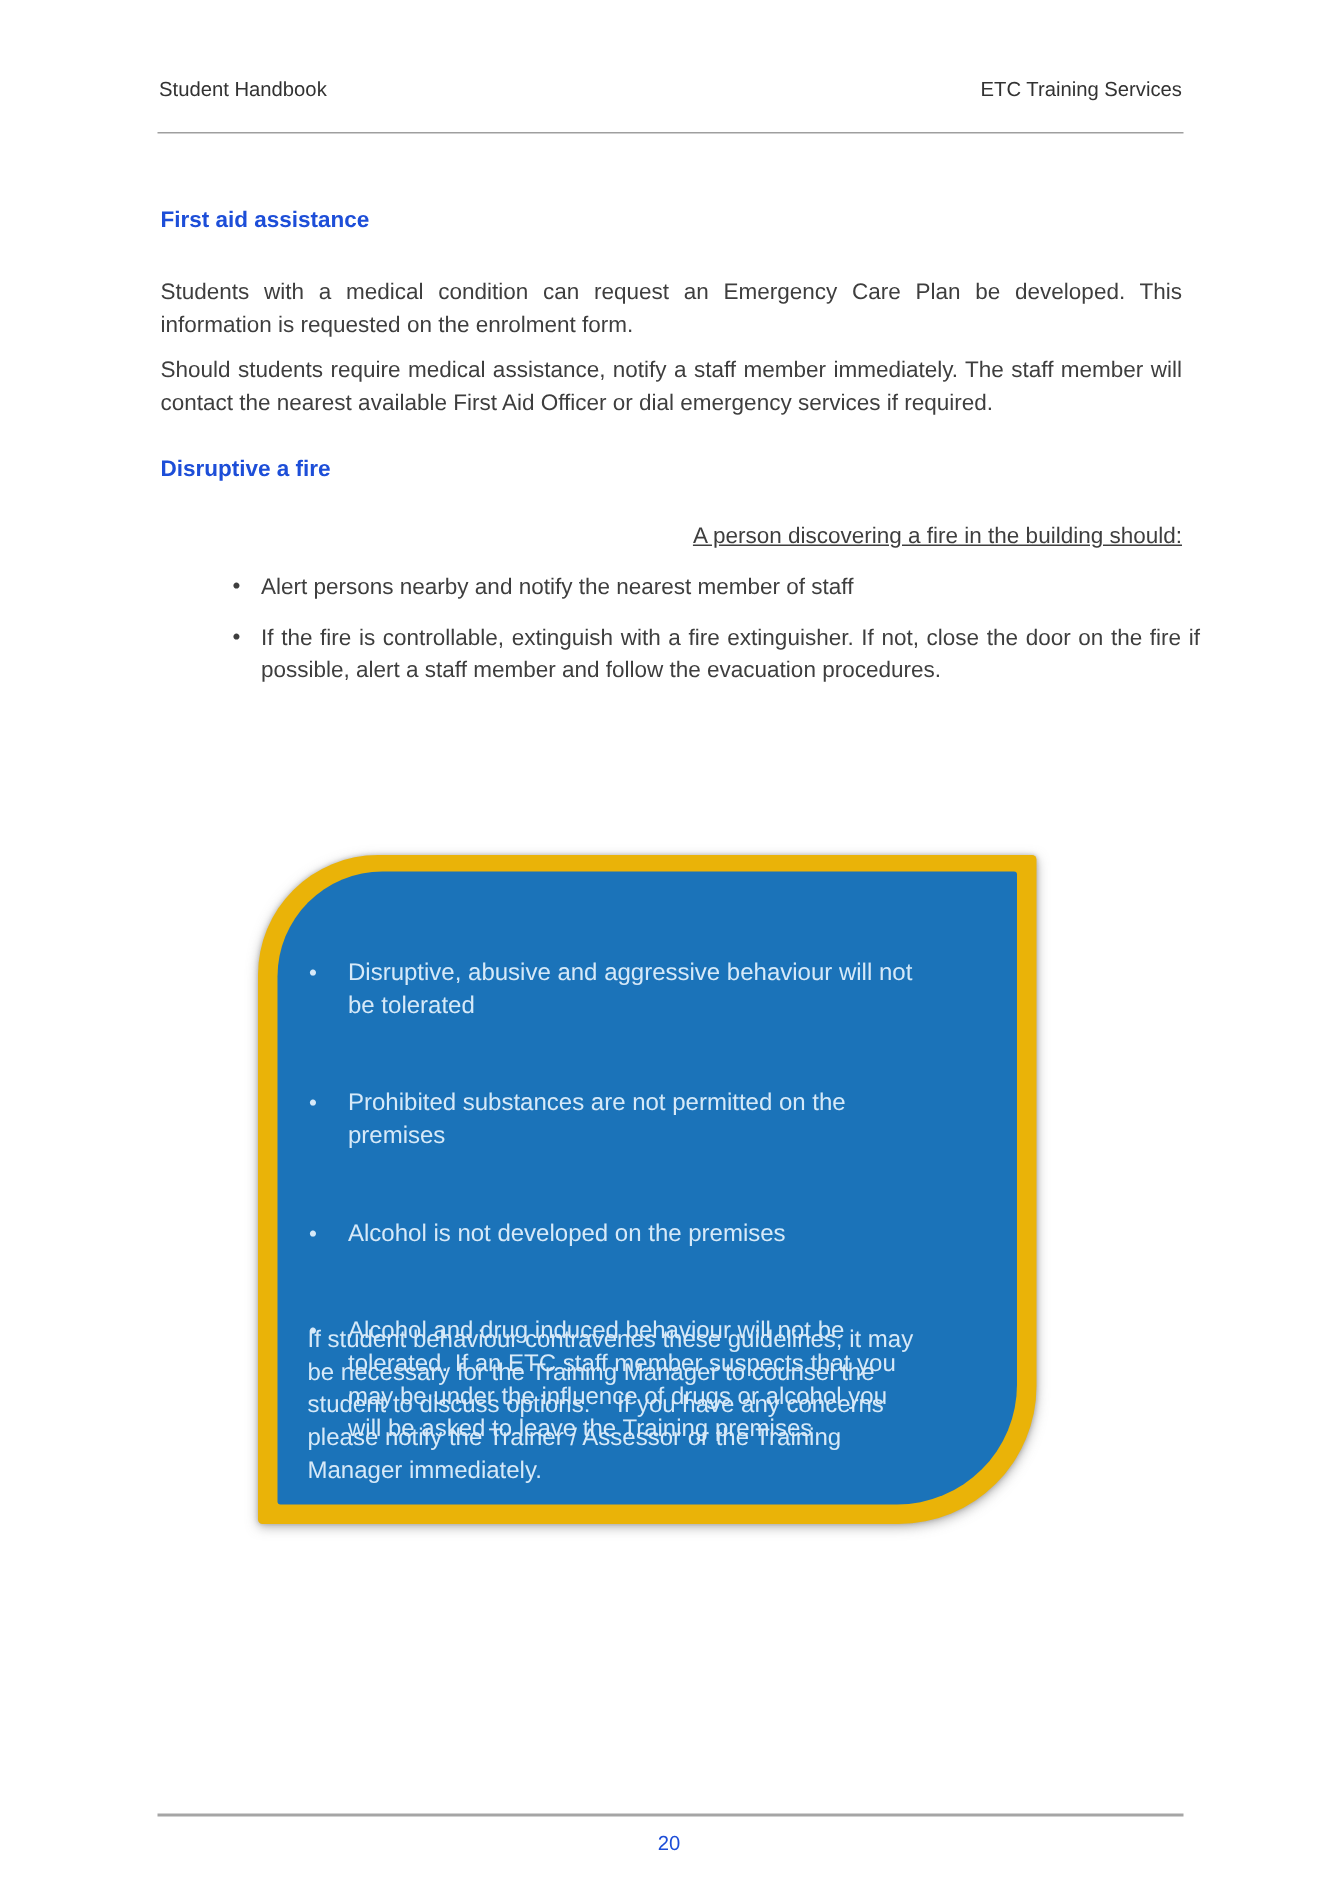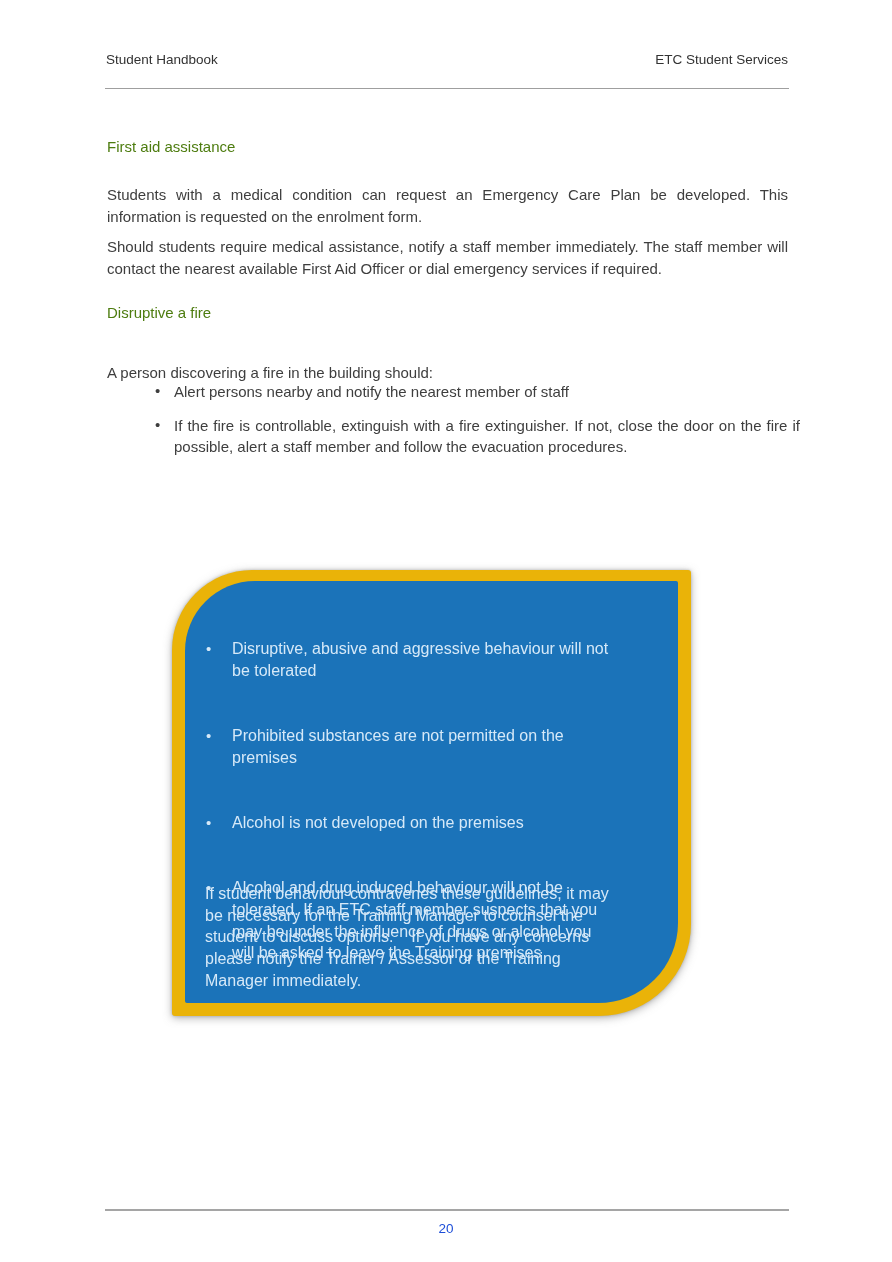--- a/index.html
+++ b/index.html
@@ -23,33 +23,33 @@
   }
   .header-rule {
     position: absolute;
     left: 105px; top: 88px; width: 684px;
     border-top: 1.5px solid #9f9f9f;
   }
 
   
   .section-heading {
     position: absolute; left: 107px;
-    font-size: 15px; font-weight: 400; color: #4d7c0f;
+    font-size: 15px; font-weight: 700; color: #1d4ed8;
   }
   .heading-1 { top: 138px; }
   .heading-2 { top: 304px; }
 
   .para {
     position: absolute; left: 107px; width: 681px;
     font-size: 15px; line-height: 21.7px;
     text-align: justify; color: #3e3e3e;
   }
   .para-1 { top: 169px; }
   .para-2 { top: 221px; }
-  .para-3 { top: 347px; text-align: left; }
+  .para-3 { top: 332px; text-align: right; text-decoration: underline; }
 
   .doc-bullets {
     position: absolute; left: 107px; top: 369px; width: 681px;
     margin: 12px; padding: 0; list-style: none;
   }
   .doc-bullets li {
     position: relative;
     padding-left: 55px;
     margin-bottom: 12px;
     font-size: 15px; line-height: 21.7px;
@@ -108,21 +108,21 @@
     font-size: 13.5px; color: #1d4ed8;
   }
 </style>
 </head>
 <body>
 
 <div class="page">
 
   <div class="header">
     <span>Student Handbook</span>
-    <span>ETC Student Services</span>
+    <span>ETC Training Services</span>
   </div>
   <div class="header-rule"></div>
 
   <div class="section-heading heading-1">First aid assistance</div>
   <p class="para para-2">Should students require medical assistance, notify a staff member immediately. The staff member will contact the nearest available First Aid Officer or dial emergency services if required.</p>
   <p class="para para-1">Students with a medical condition can request an Emergency Care Plan be developed. This information is requested on the enrolment form.</p>
 
   <div class="section-heading heading-2">Disruptive a fire</div>
   <p class="para para-3">A person discovering a fire in the building should:</p>
 

